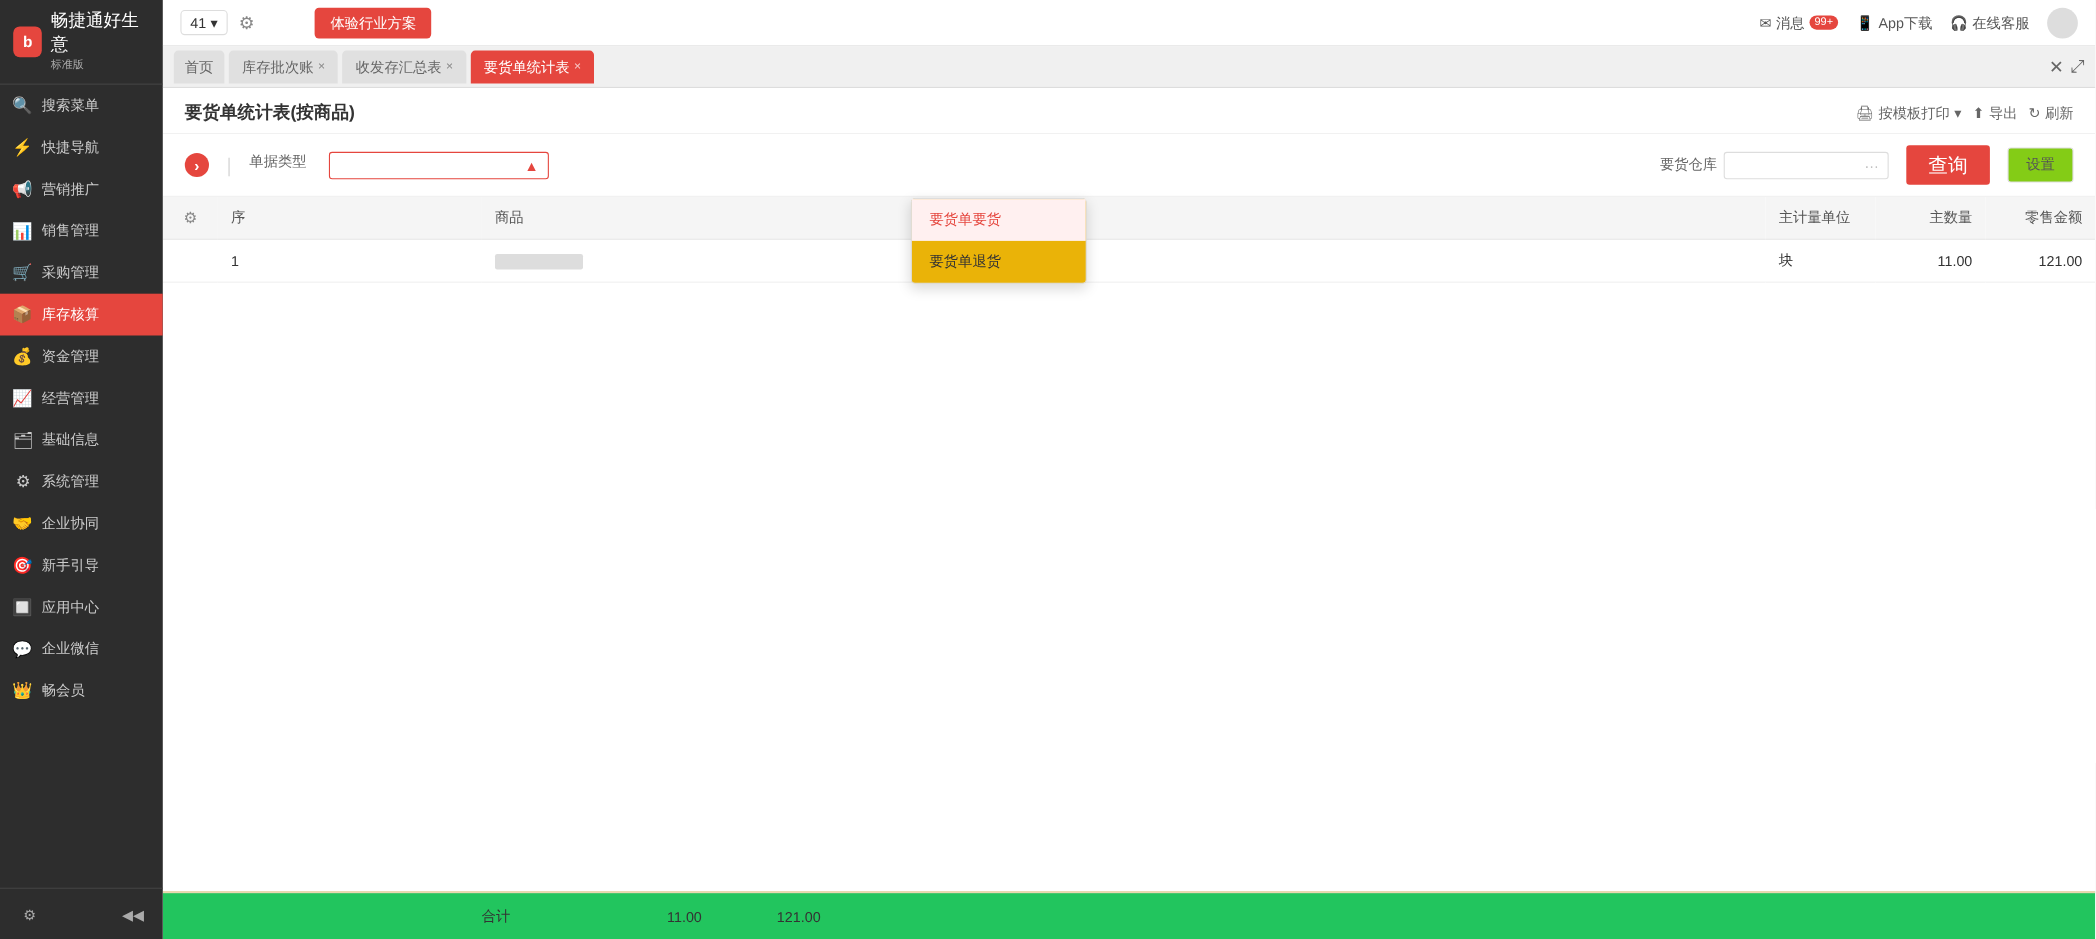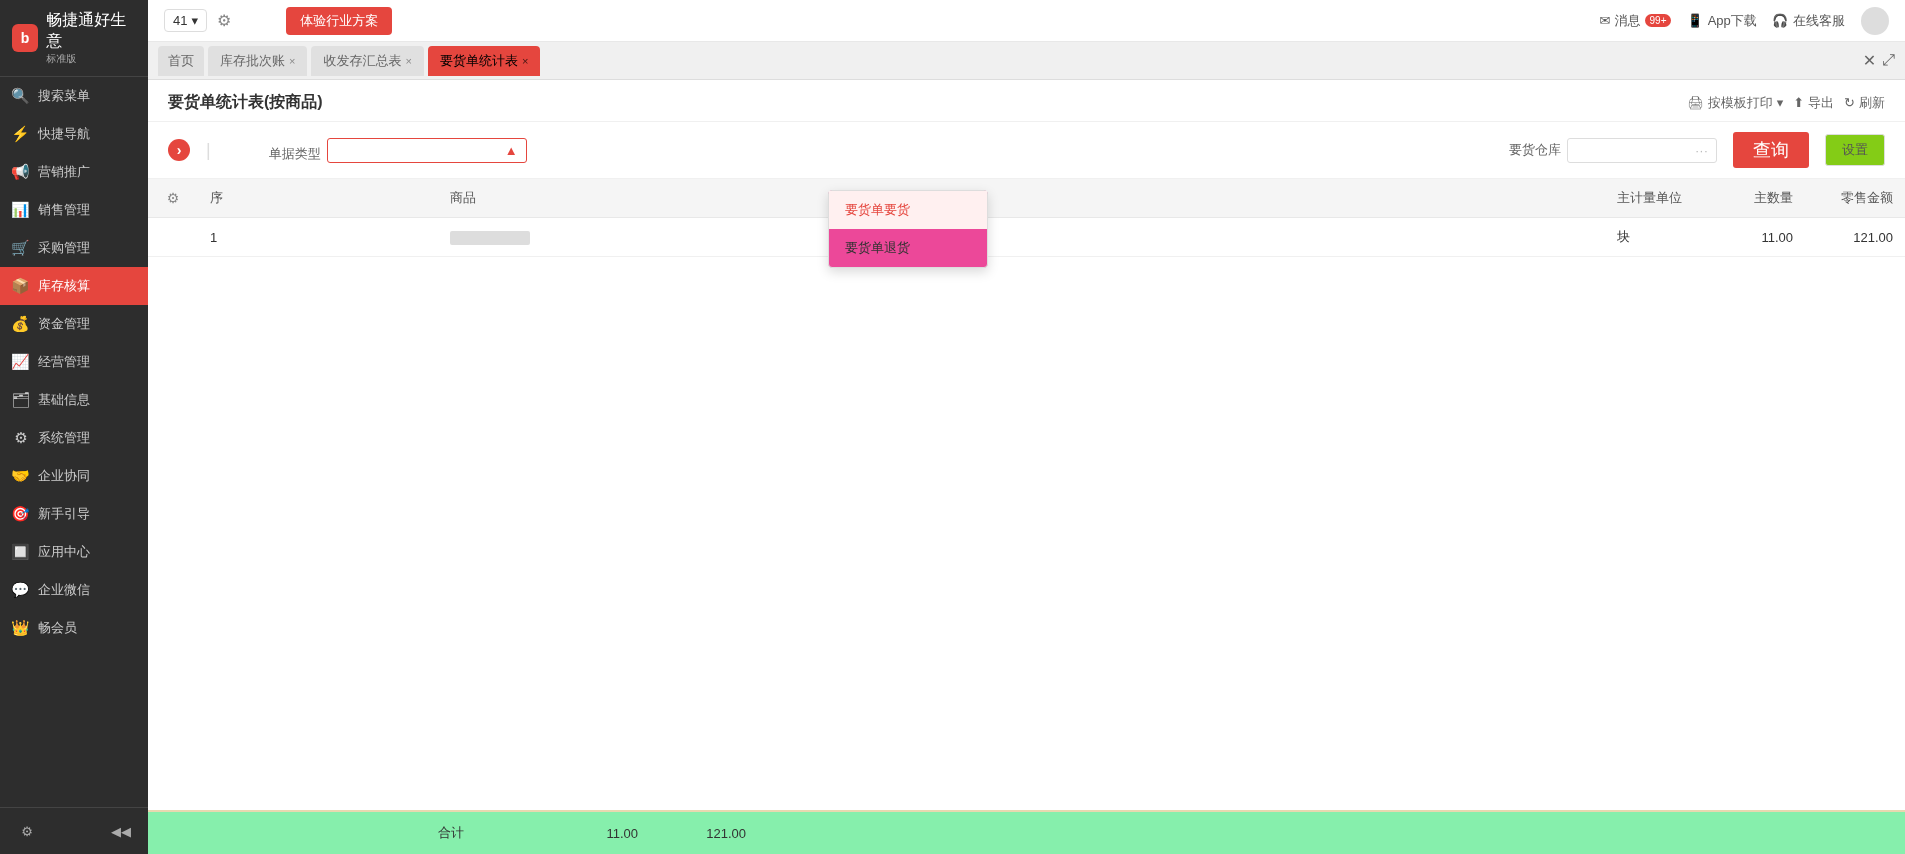--- a/index.html
+++ b/index.html
@@ -112,21 +112,21 @@
     }
     .tab-item {
       display: flex; align-items: center; gap: 4px;
       padding: 6px 12px;
       cursor: pointer; font-size: 13px;
       color: #666; border-radius: 4px 4px 0 0;
       background: #e0e0e0;
       white-space: nowrap;
     }
     .tab-item.active {
-      background: #e5463e; color: #000000;
+      background: #e5463e; color: #ffffff;
     }
     .tab-item .tab-close { font-size: 11px; opacity: 0.7; }
     .tab-home { color: #666; font-size: 13px; padding: 6px 10px; cursor: pointer; }
     .tab-bar-right { margin-left: auto; display: flex; gap: 6px; }
     .tab-bar-right span { font-size: 16px; cursor: pointer; color: #666; }
 
     
     .page-content {
       flex: 1; overflow-y: auto; background: #fff;
       display: flex; flex-direction: column;
@@ -170,23 +170,22 @@
     }
     .date-badge {
       background: #e5463e; color: #fff; border-radius: 10px;
       font-size: 11px; padding: 1px 5px; cursor: pointer;
     }
     .date-custom { color: #555; font-size: 12px; cursor: pointer; padding: 3px 6px; }
     .date-range { font-size: 12px; color: #888; margin-top: 2px; }
     .filter-divider { color: #ddd; font-size: 18px; }
 
     .filter-select-wrapper {
-      display: flex; align-items: flex-end; gap: 6px;
+      display: flex; align-items: flex-start; gap: 20px;
       flex: 1;
-      margin-left: 42px;
     }
     .filter-select {
       border: 1px solid #e5463e; border-radius: 3px;
       padding: 4px 8px; font-size: 13px;
       display: flex; align-items: center; justify-content: space-between;
       min-width: 200px; cursor: pointer; background: #fff;
       position: relative;
     }
     .filter-select-placeholder { color: #999; }
 
@@ -204,23 +203,23 @@
     }
     .setting-btn {
       background: #84cc16; color: #555;
       border: 1px solid #ddd; border-radius: 3px;
       padding: 6px 16px; cursor: pointer; font-size: 13px;
     }
 
     
     .dropdown-overlay {
       position: absolute;
-      top: 68px;
+      top: 58px;
       left: 680px;
-      background: #ec4899;
+      background: #eab308;
       border: 1px solid #ddd;
       border-radius: 4px;
       box-shadow: 0 4px 12px rgba(0,0,0,0.15);
       z-index: 100;
       min-width: 160px;
     }
     .dropdown-item {
       padding: 10px 16px;
       cursor: pointer;
       font-size: 13px;
@@ -259,21 +258,21 @@
     .col-num { width: 40px; }
     .col-goods { min-width: 180px; }
     .col-unit { width: 100px; }
     .col-qty { width: 100px; text-align: right; }
     .col-amount { width: 100px; text-align: right; }
     td.right { text-align: right; }
     .goods-placeholder { display: inline-block; width: 80px; height: 14px; background: #ddd; border-radius: 2px; vertical-align: middle; margin-right: 4px; }
 
     
     .table-footer {
-      background: #86efac;
+      background: #22c55e;
       border-top: 2px solid #e8d8b0;
       display: flex; align-items: center;
       padding: 12px 20px;
       font-size: 13px;
       color: #333;
       flex-shrink: 0;
     }
 
     
     .th-settings { cursor: pointer; color: #888; font-size: 14px; }

